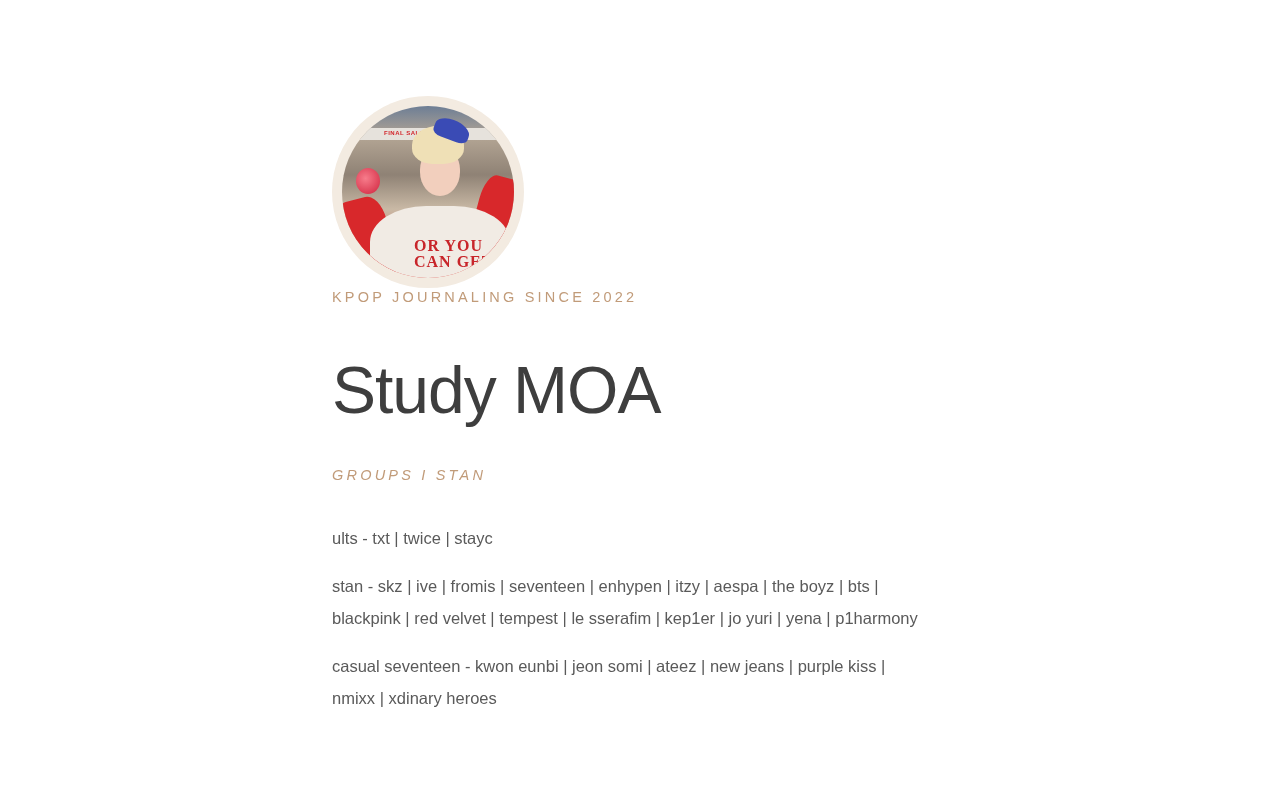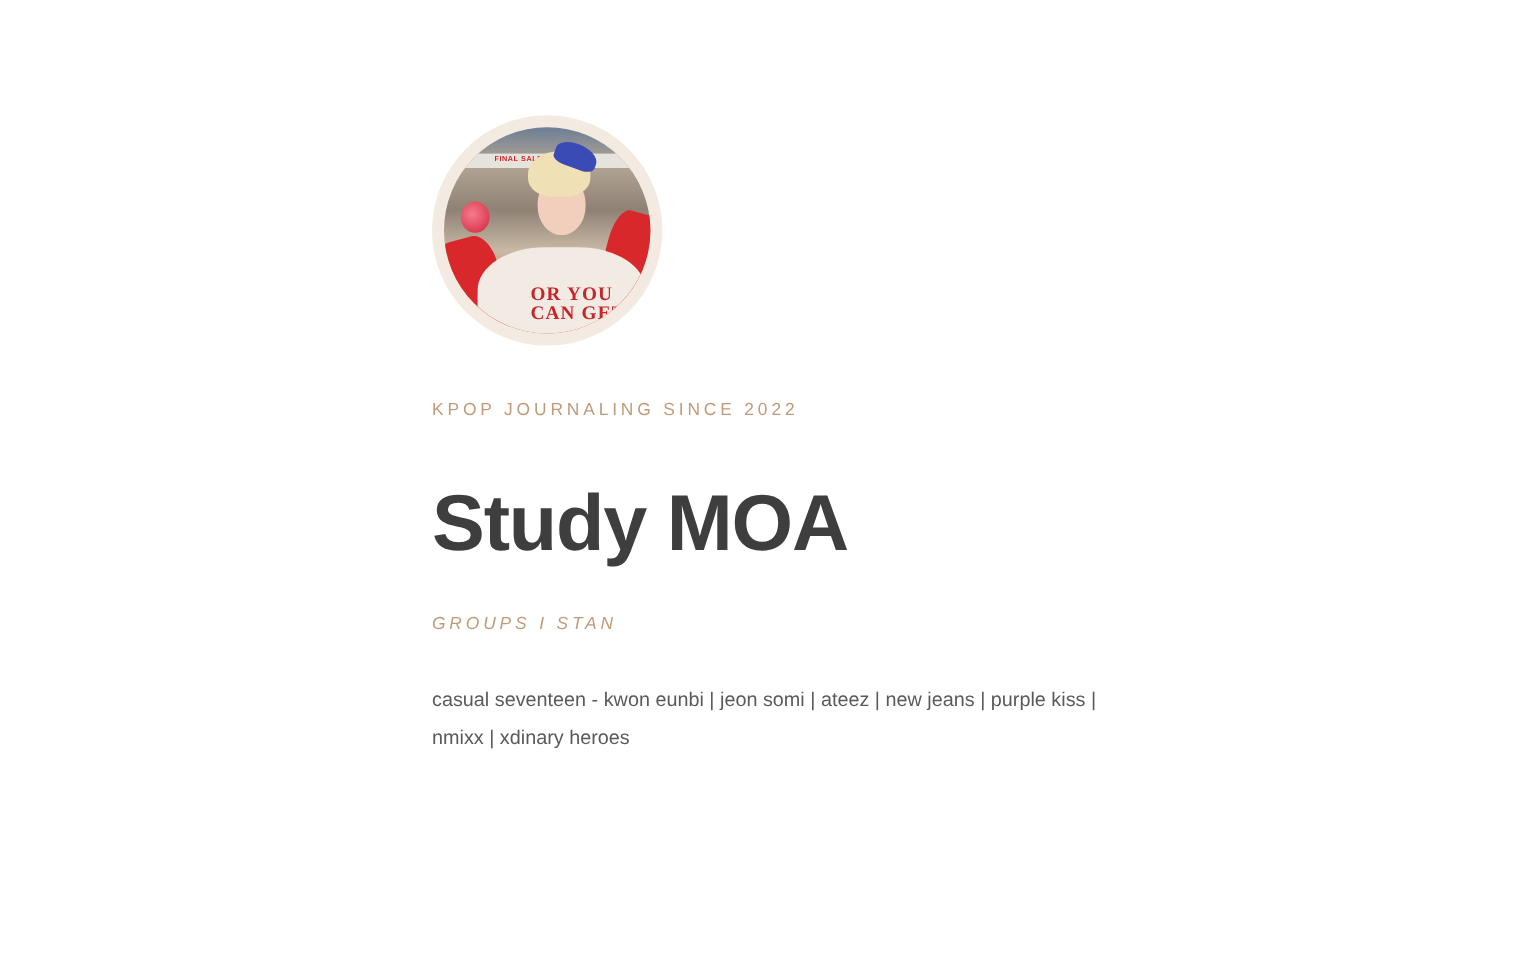--- a/index.html
+++ b/index.html
@@ -1,19 +1,19 @@
 <!DOCTYPE html>
 <html><head>
   <meta charset="utf-8">
   <style>
     * { box-sizing: border-box; margin: 0; padding: 0; }
     html, body { width: 1280px; height: 800px; overflow: hidden; background: #ffffff; }
     body { font-family: "Liberation Sans", "DejaVu Sans", sans-serif; position: relative; }
 
-    .container { position: absolute; left: 360px; top: 96px; width: 600px; }
+    .container { position: absolute; left: 332px; top: 96px; width: 600px; }
 
     .avatar {
       width: 192px; height: 192px; border-radius: 50%;
       background: #f3ebe1;
       padding: 10px;
     }
     .avatar-inner {
       width: 172px; height: 172px; border-radius: 50%; overflow: hidden;
       position: relative;
       background: linear-gradient(180deg, #6d7e95 0%, #b3a594 18%, #8f8275 40%, #c9b9a5 60%, #d83b37 100%);
@@ -58,27 +58,26 @@
       background: radial-gradient(circle at 40% 40%, #f77c8b, #d0233d);
       border-radius: 50%;
     }
     .avatar-inner .print {
       position: absolute; left: 72px; top: 132px; font-size: 16px; font-weight: bold;
       color: #c8252a; letter-spacing: 1px; line-height: 16px;
       font-family: "Liberation Serif", serif;
     }
 
     .eyebrow {
-      margin-top: 45px;
       font-size: 14.5px; letter-spacing: 3.2px; color: #c19b79;
       font-weight: 500; line-height: 18px;
     }
     .title {
       margin-top: 46px;
-      font-size: 66px; font-weight: bold; color: #3e3e3e;
+      font-size: 66px; font-weight: normal; color: #3e3e3e;
       letter-spacing: -1px; line-height: 76px;
     }
     .section-label {
       margin-top: 38px;
       font-size: 14.5px; letter-spacing: 3.2px; color: #c19b79; line-height: 18px; font-style: italic;
     }
     .groups { margin-top: 38px; width: 600px; }
     .groups p {
       font-size: 16.5px; color: #5a5a5a; line-height: 32px;
       margin-bottom: 16px;
@@ -103,15 +102,17 @@
     </div>
   </div>
 
   <div class="eyebrow">KPOP JOURNALING SINCE 2022</div>
 
   <h1 class="title">Study MOA</h1>
 
   <div class="section-label">GROUPS I STAN</div>
 
   <div class="groups">
+    <p>ults - txt | twice | stayc</p>
+    <p>stan - skz | ive | fromis | seventeen | enhypen | itzy | aespa | the boyz | bts | blackpink | red velvet | tempest | le sserafim | kep1er | jo yuri | yena | p1harmony</p>
     <p>casual seventeen - kwon eunbi | jeon somi | ateez | new jeans | purple kiss | nmixx | xdinary heroes</p>
   </div>
 </div>
 
 </body></html>

